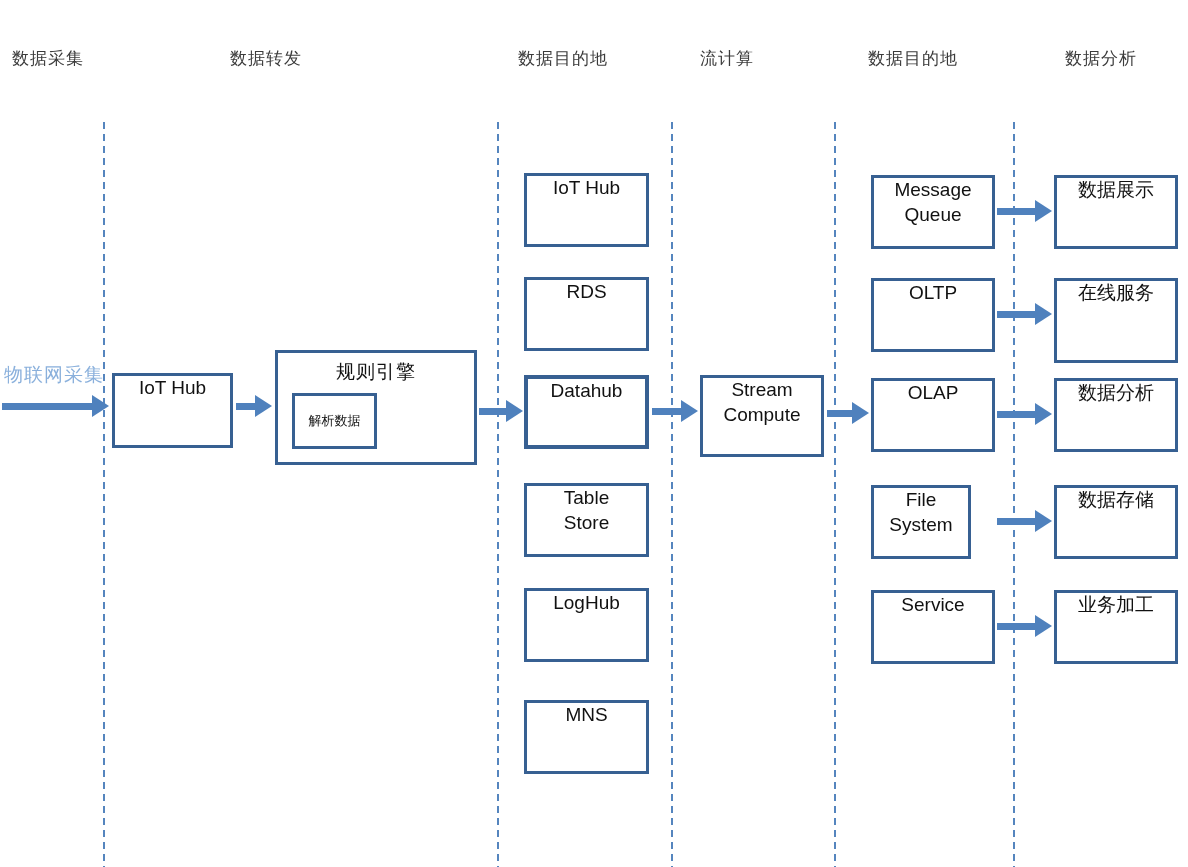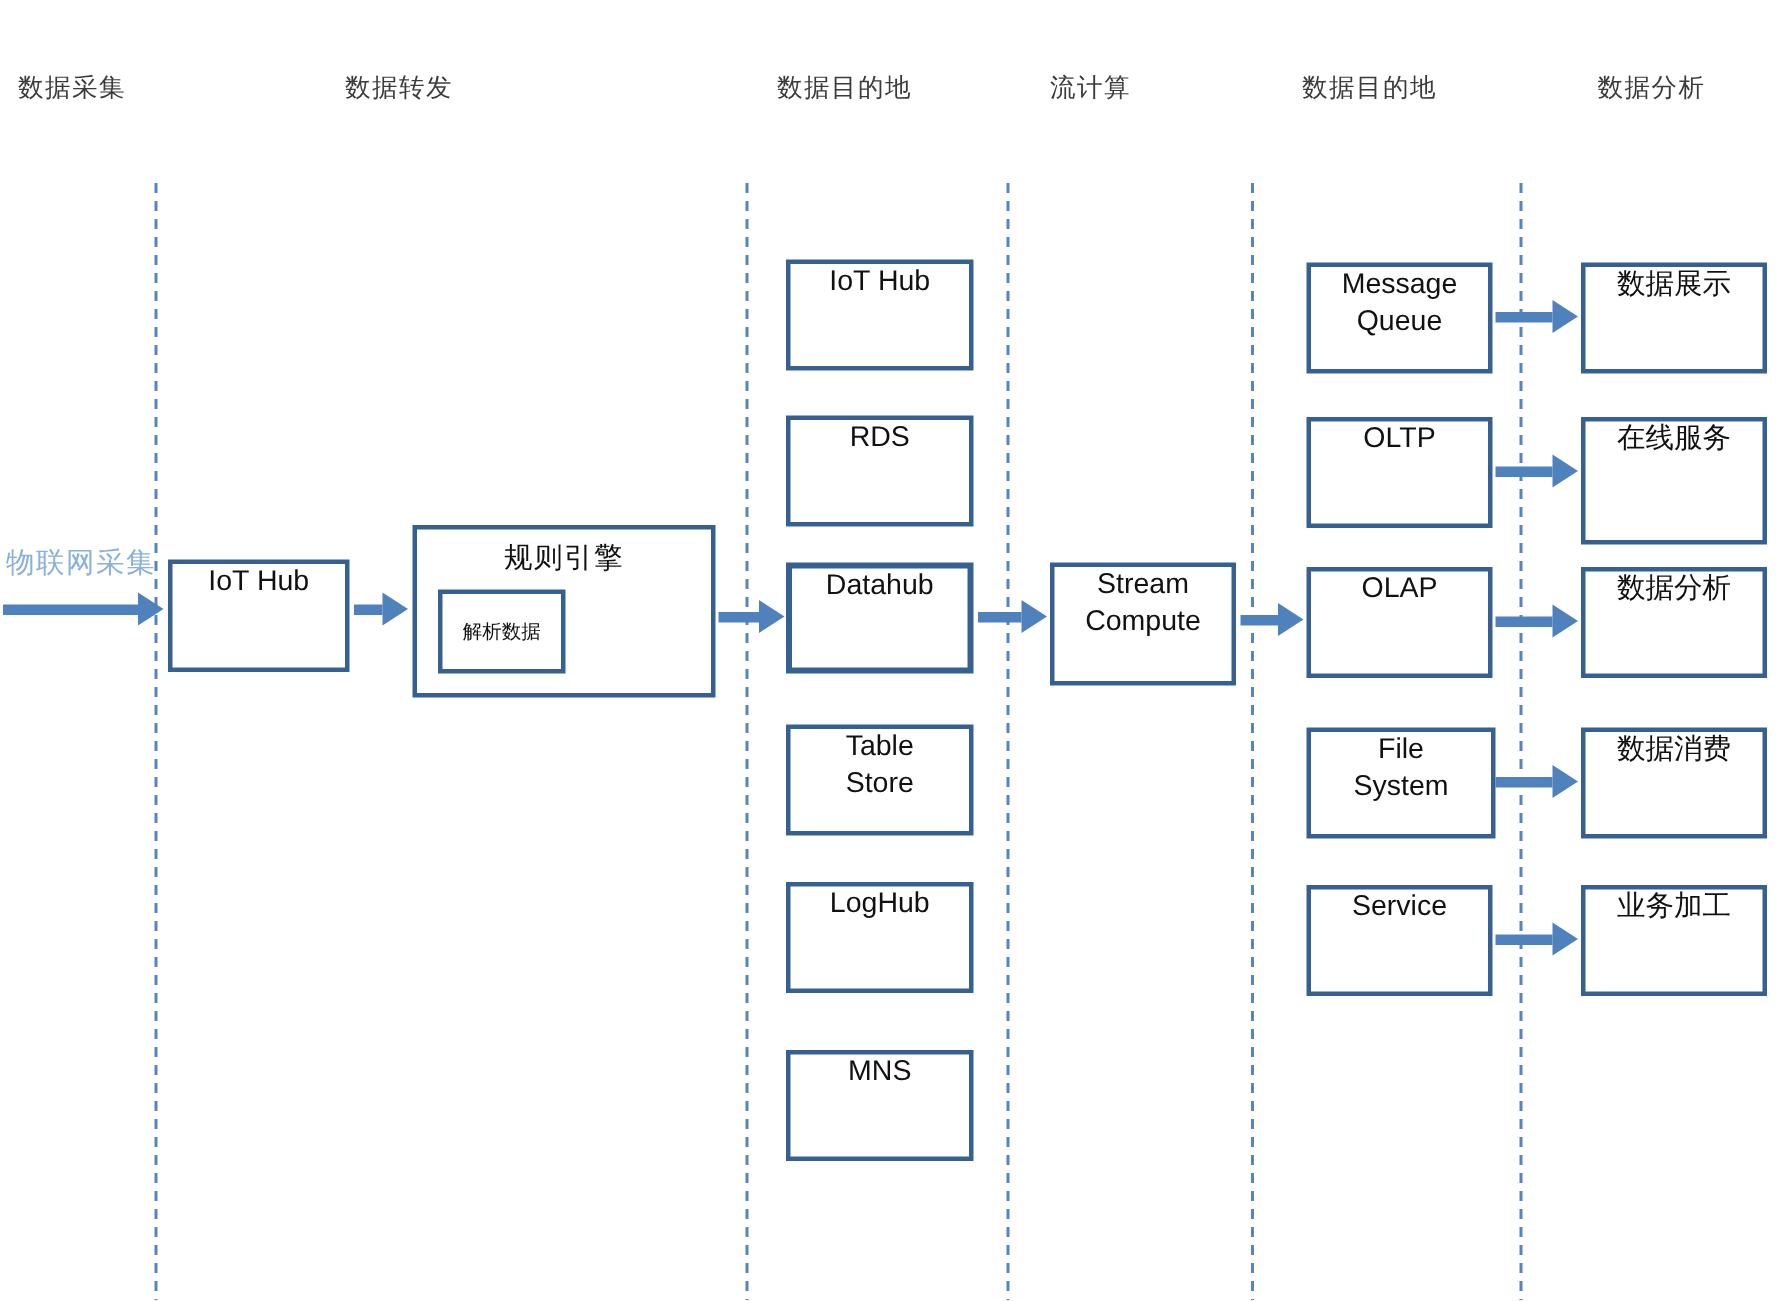--- a/index.html
+++ b/index.html
@@ -119,38 +119,38 @@
 
   <div class="node" style="left:871px;top:175px;width:124px;height:74px">
     <span>Message Queue</span>
   </div>
   <div class="node" style="left:871px;top:278px;width:124px;height:74px">
     <span>OLTP</span>
   </div>
   <div class="node" style="left:871px;top:378px;width:124px;height:74px">
     <span>OLAP</span>
   </div>
-  <div class="node" style="left:871px;top:485px;width:126px;height:74px">
+  <div class="node" style="left:871px;top:485px;width:100px;height:74px">
     <span>File System</span>
   </div>
   <div class="node" style="left:871px;top:590px;width:124px;height:74px">
     <span>Service</span>
   </div>
 
   <div class="node" style="left:1054px;top:175px;width:124px;height:74px">
     <span>数据展示</span>
   </div>
   <div class="node" style="left:1054px;top:278px;width:124px;height:85px">
     <span>在线服务</span>
   </div>
   <div class="node" style="left:1054px;top:378px;width:124px;height:74px">
     <span>数据分析</span>
   </div>
   <div class="node" style="left:1054px;top:485px;width:124px;height:74px">
-    <span>数据消费</span>
+    <span>数据存储</span>
   </div>
   <div class="node" style="left:1054px;top:590px;width:124px;height:74px">
     <span>业务加工</span>
   </div>
 
   <div class="arrow" style="left:2px;top:403px;width:90px"></div>
   <div class="arrow" style="left:236px;top:403px;width:19px"></div>
   <div class="arrow" style="left:479px;top:408px;width:27px"></div>
   <div class="arrow" style="left:652px;top:408px;width:29px"></div>
   <div class="arrow" style="left:827px;top:410px;width:25px"></div>

